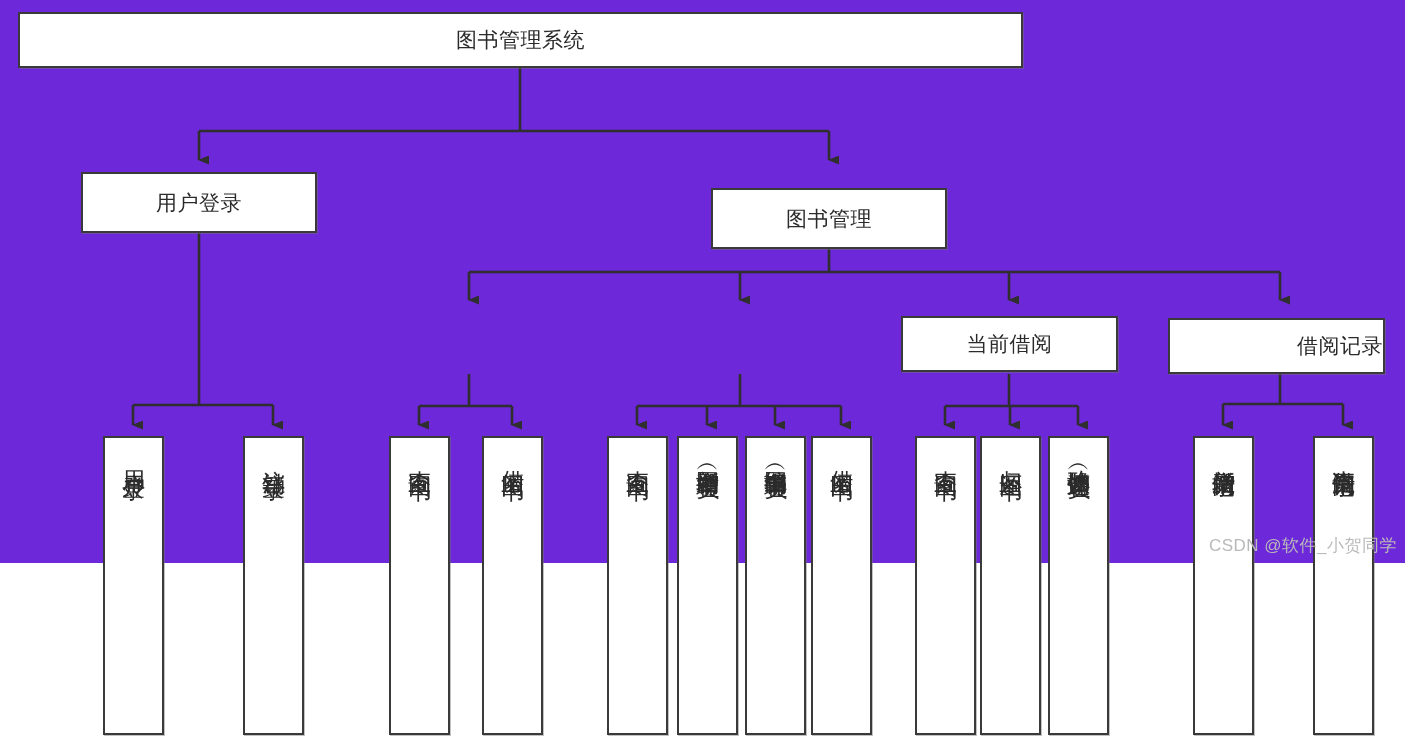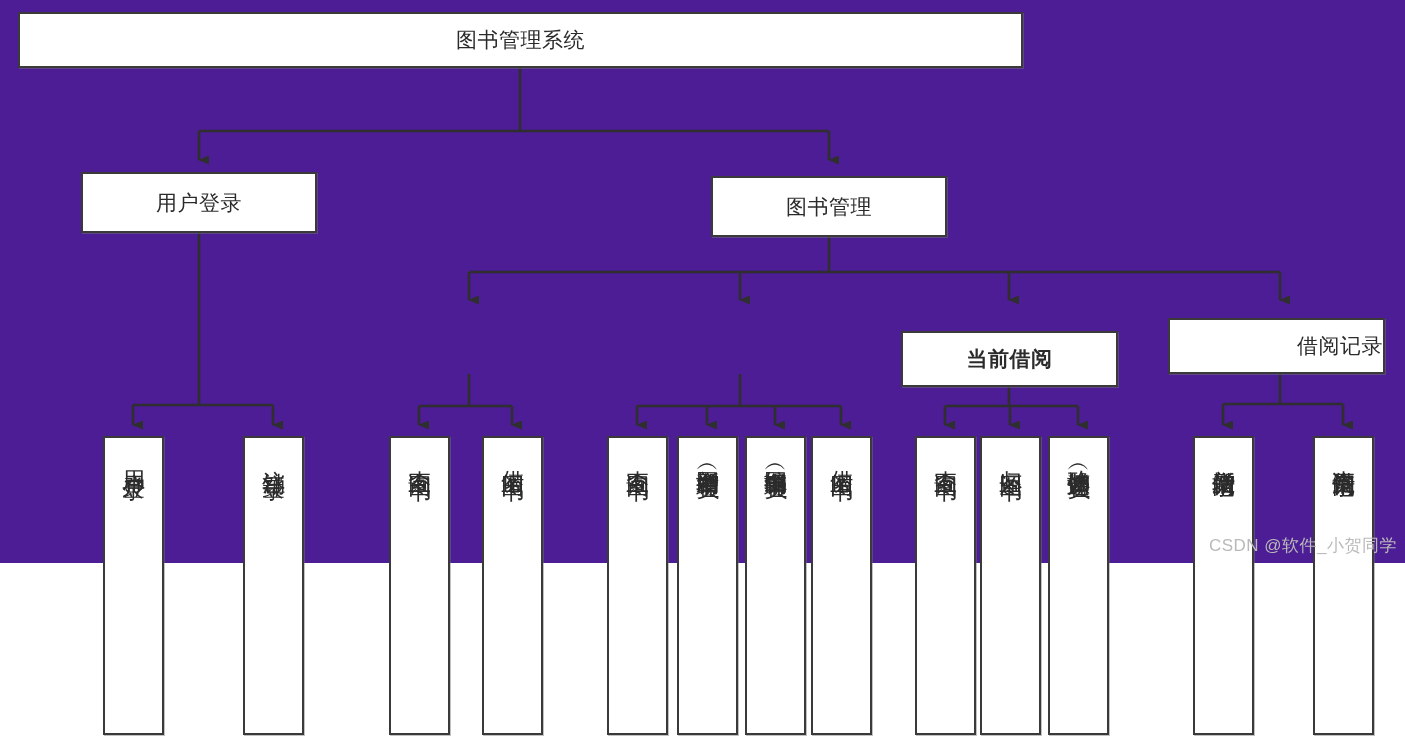--- a/index.html
+++ b/index.html
@@ -11,21 +11,21 @@
     width: 1405px;
     height: 747px;
     font-family: "Liberation Sans", sans-serif;
     overflow: hidden;
     position: relative;
   }
   #diagram-root {
     position: relative;
     width: 1405px;
     height: 563px;
-    background: #4c1d95;
+    background: #6d28d9;
   }
   svg.connector-layer {
     position: absolute;
     left: 0;
     top: 0;
     width: 1405px;
     height: 747px;
     pointer-events: none;
   }
   .node {
@@ -144,27 +144,27 @@
   </svg>
 
   <div class="node horizontal" style="left:18px; top:12px; width:1005px; height:56px;">
     <span class="node-label">图书管理系统</span>
   </div>
 
   <div class="node horizontal" style="left:81px; top:172px; width:236px; height:61px;">
     <span class="node-label">用户登录</span>
   </div>
 
-  <div class="node horizontal" style="left:711px; top:176px; width:236px; height:61px;">
+  <div class="node horizontal" style="left:711px; top:188px; width:236px; height:61px;">
     <span class="node-label">图书管理</span>
   </div>
 
 
 
-  <div class="node horizontal" style="left:901px; top:331px; width:217px; height:56px;font-weight:bold;">
+  <div class="node horizontal" style="left:901px; top:316px; width:217px; height:56px;">
     <span class="node-label">当前借阅</span>
   </div>
 
   <div class="node horizontal" style="left:1168px; top:318px; width:217px; height:56px;justify-content:flex-end;">
     <span class="node-label">借阅记录</span>
   </div>
 
   <div class="node vertical" style="left:103px; top:436px; width:61px; height:299px;">
     <span class="node-label">用户登录</span>
   </div>

